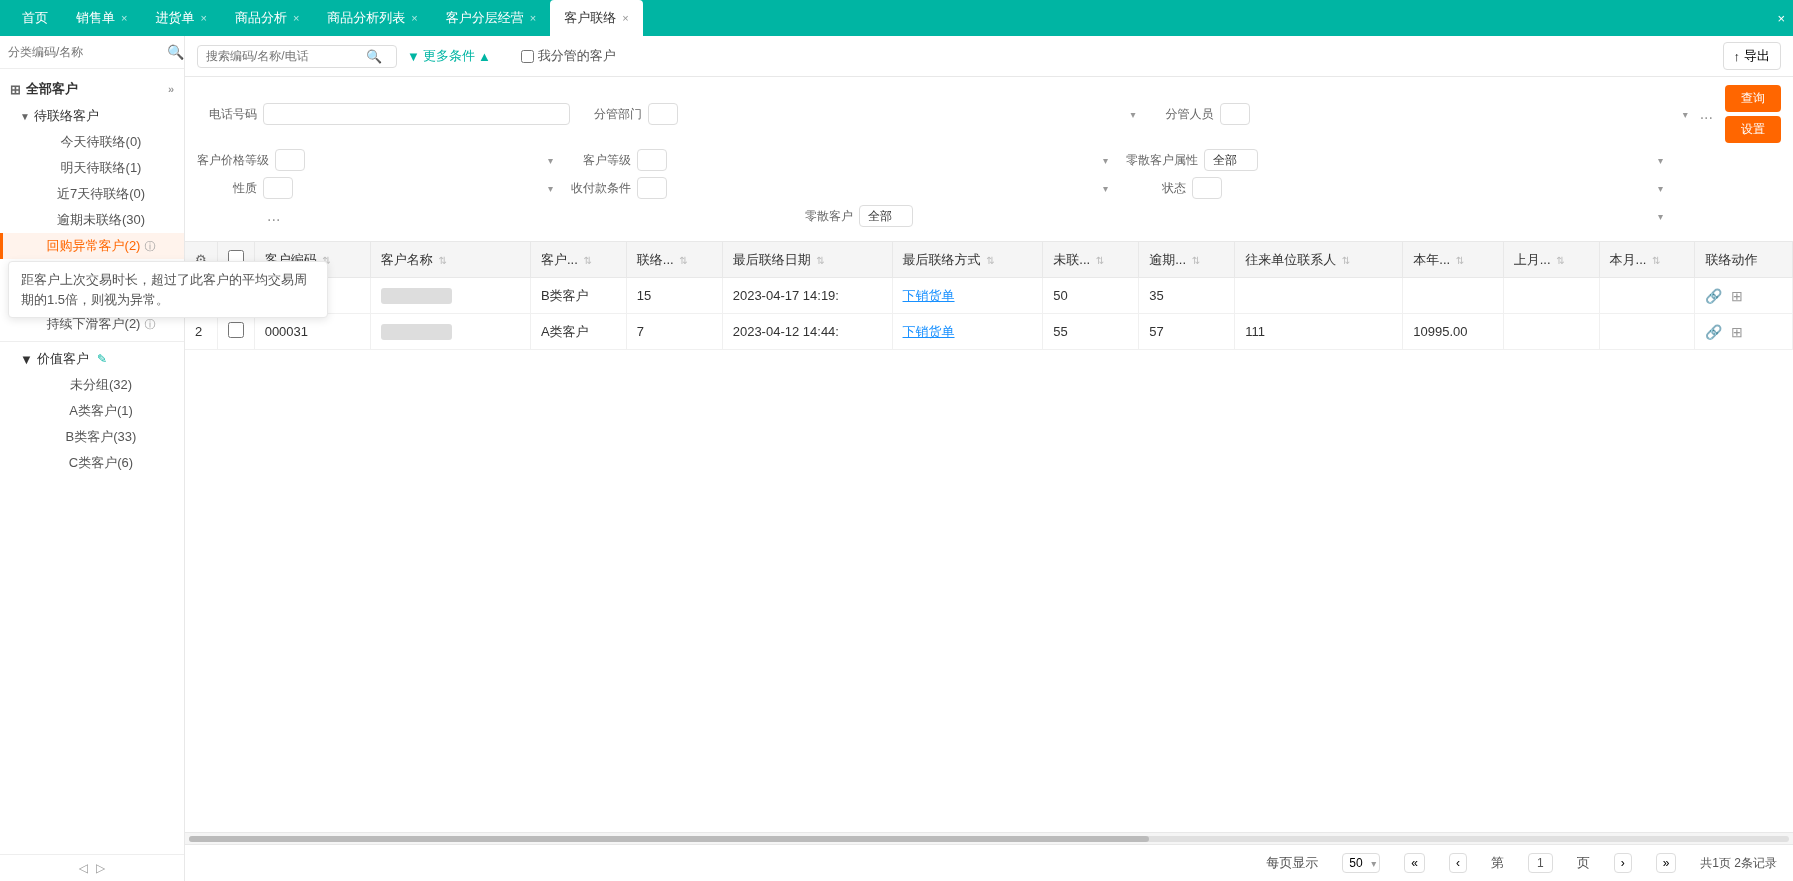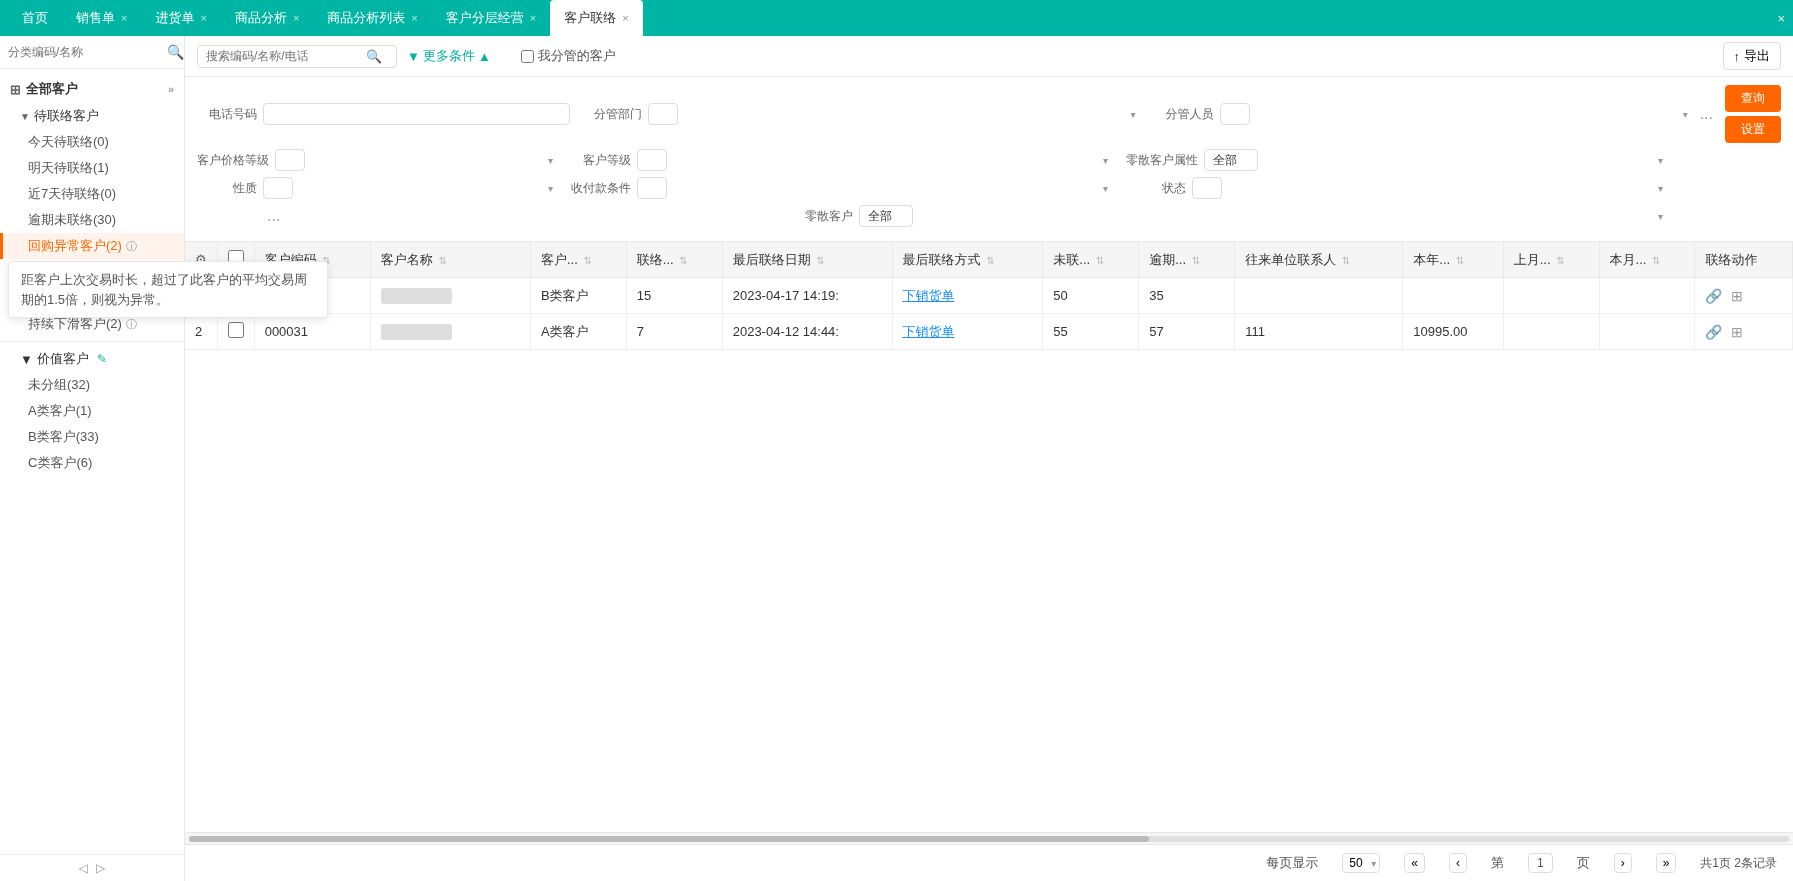--- a/index.html
+++ b/index.html
@@ -112,20 +112,21 @@
       font-size: 10px;
       color: #666;
     }
     .sidebar-item {
       padding: 4px 10px 4px 28px;
       color: #555;
       font-size: 12px;
       cursor: pointer;
       display: flex;
       align-items: center;
+      justify-content: center;
     }
     .sidebar-item.active {
       background: #fff3ec;
       color: #f60;
       border-left: 3px solid #f60;
       padding-left: 25px;
     }
     .sidebar-divider { height: 1px; background: #eee; margin: 4px 0; }
 
     .sidebar-group-label2 {

